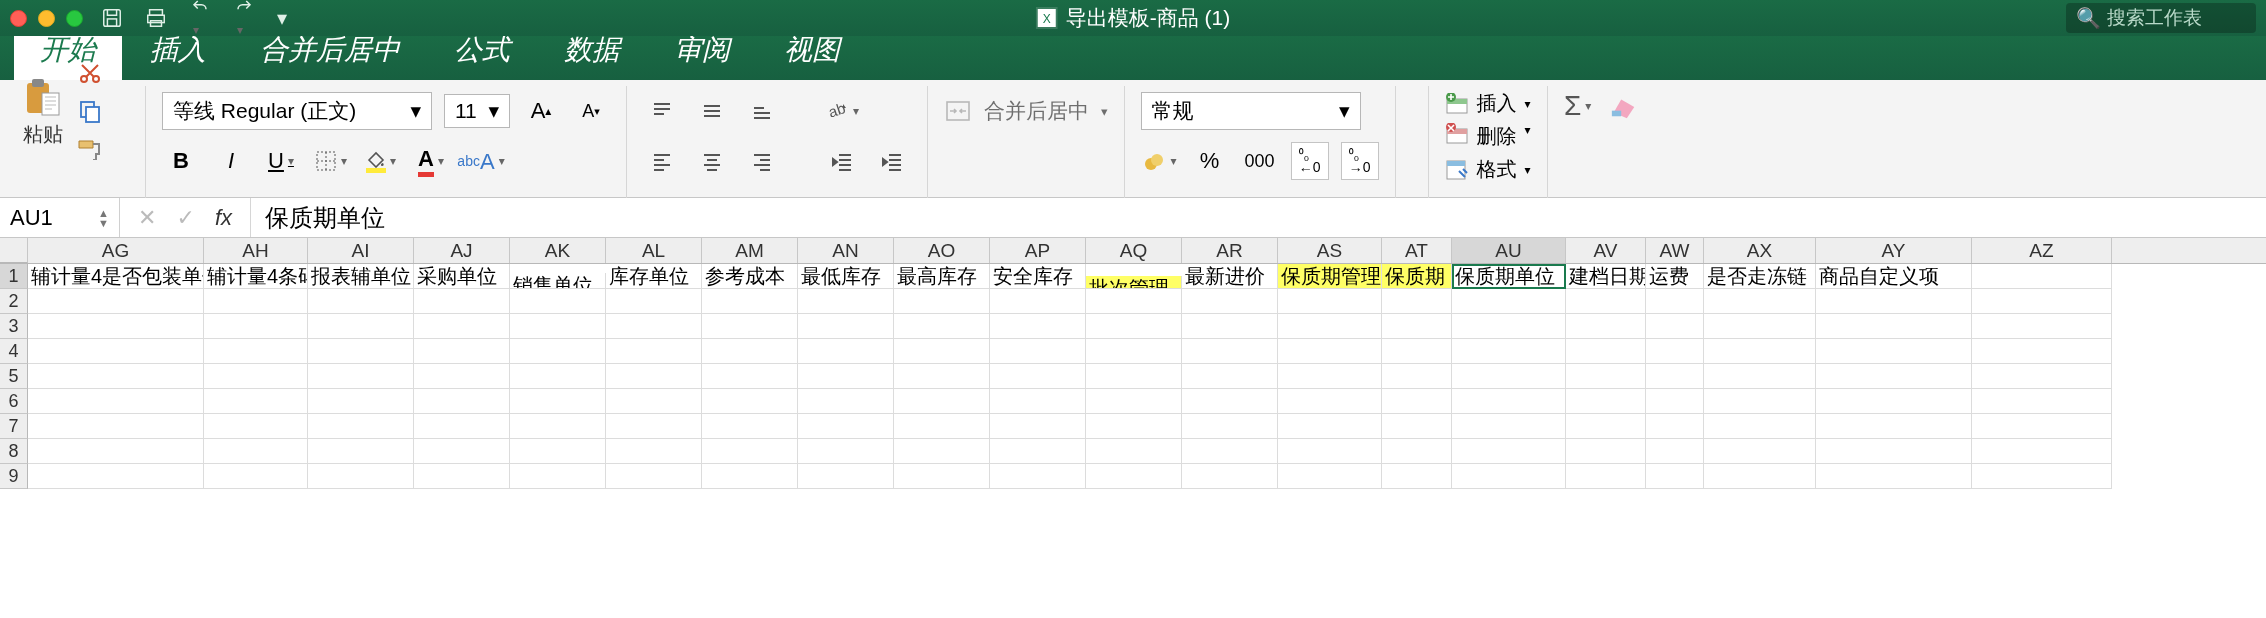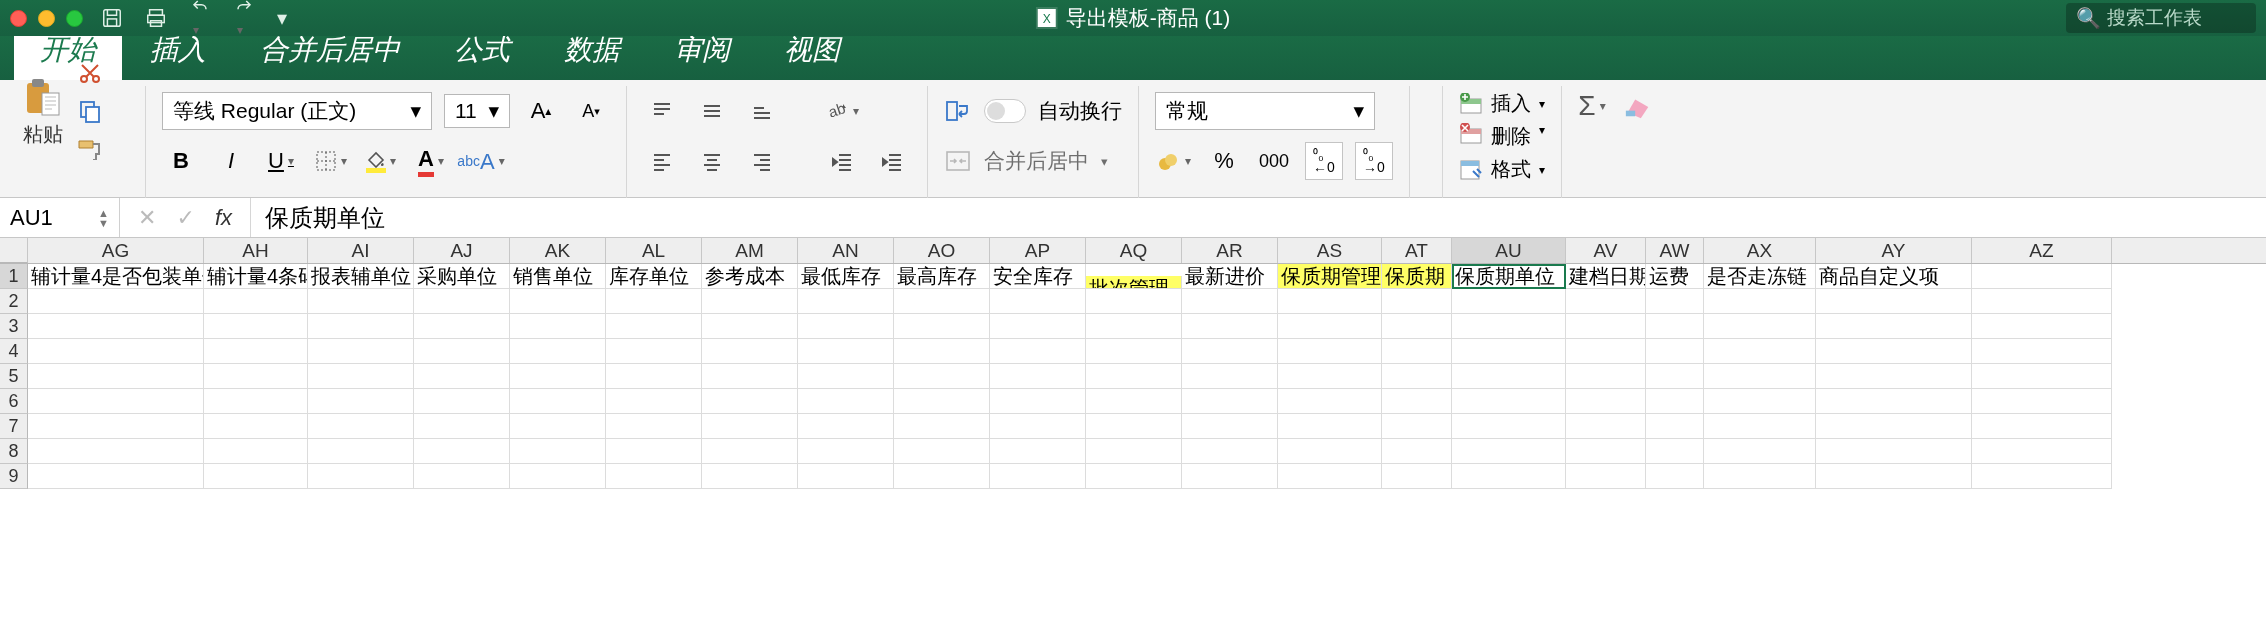--- a/index.html
+++ b/index.html
@@ -265,30 +265,20 @@
       <span class="btn-sq flat">
           <svg width="22" height="22" stroke="#555" stroke-width="2" fill="#555">
             <path d="M8 5h12M8 10h12M8 15h12M8 20h12"></path>
             <path d="M2 9l4 3-4 3z"></path>
           </svg>
         </span>
     </div>
   </div>
 
   <div class="group">
-    <div class="row">
-      <span class="smallico">
-          <svg width="26" height="22" viewBox="0 0 26 22" fill="none" stroke="#3a78c9" stroke-width="1.8">
-            <rect x="2" y="2" width="10" height="18"></rect>
-            <path d="M14 6h8a0 0 0 010 0v5a3 3 0 01-3 3h-5m0 0l3-3m-3 3l3 3"></path>
-          </svg>
-        </span>
-      <div class="pill-o"></div>
-      <span style="font-size:21px;">自动换行</span>
-    </div>
     <div class="row" style="opacity:.55;">
       <span class="smallico">
           <svg width="26" height="22" viewBox="0 0 26 22" fill="none" stroke="#888" stroke-width="1.6">
             <rect x="2" y="2" width="22" height="18"></rect>
             <path d="M5 11h6m-2-2l2 2-2 2M21 11h-6m2-2l-2 2 2 2"></path>
           </svg>
         </span>
       <span style="font-size:21px;">合并后居中</span>
       <span style="font-size:13px;">▾</span>
     </div>
@@ -410,21 +400,21 @@
       <div class="colhdr" style="width: 156px;">AY</div>
       <div class="colhdr" style="width: 140px;">AZ</div>
     </div>
   <div id="rows-area" class="scroll-area">
       <div class="datarow">
         <div class="rowhdr active">1</div>
         <div class="cell" style="width: 176px;">辅计量4是否包装单位</div>
         <div class="cell" style="width: 104px;">辅计量4条码</div>
         <div class="cell" style="width: 106px;">报表辅单位</div>
         <div class="cell" style="width: 96px;">采购单位</div>
-        <div class="cell" style="width: 96px;">销售单位</div>
+        <div class="cell" style="width: 96px; margin-top: 9px;">销售单位</div>
         <div class="cell" style="width: 96px;">库存单位</div>
         <div class="cell" style="width: 96px;">参考成本</div>
         <div class="cell" style="width: 96px;">最低库存</div>
         <div class="cell" style="width: 96px;">最高库存</div>
         <div class="cell" style="width: 96px;">安全库存</div>
         <div class="cell hl" style="width: 96px; margin-top: 12px;">批次管理</div>
         <div class="cell" style="width: 96px;">最新进价</div>
         <div class="cell hl" style="width: 104px;">保质期管理</div>
         <div class="cell hl" style="width: 70px;">保质期</div>
         <div class="cell sel" style="width: 114px;">保质期单位</div>

